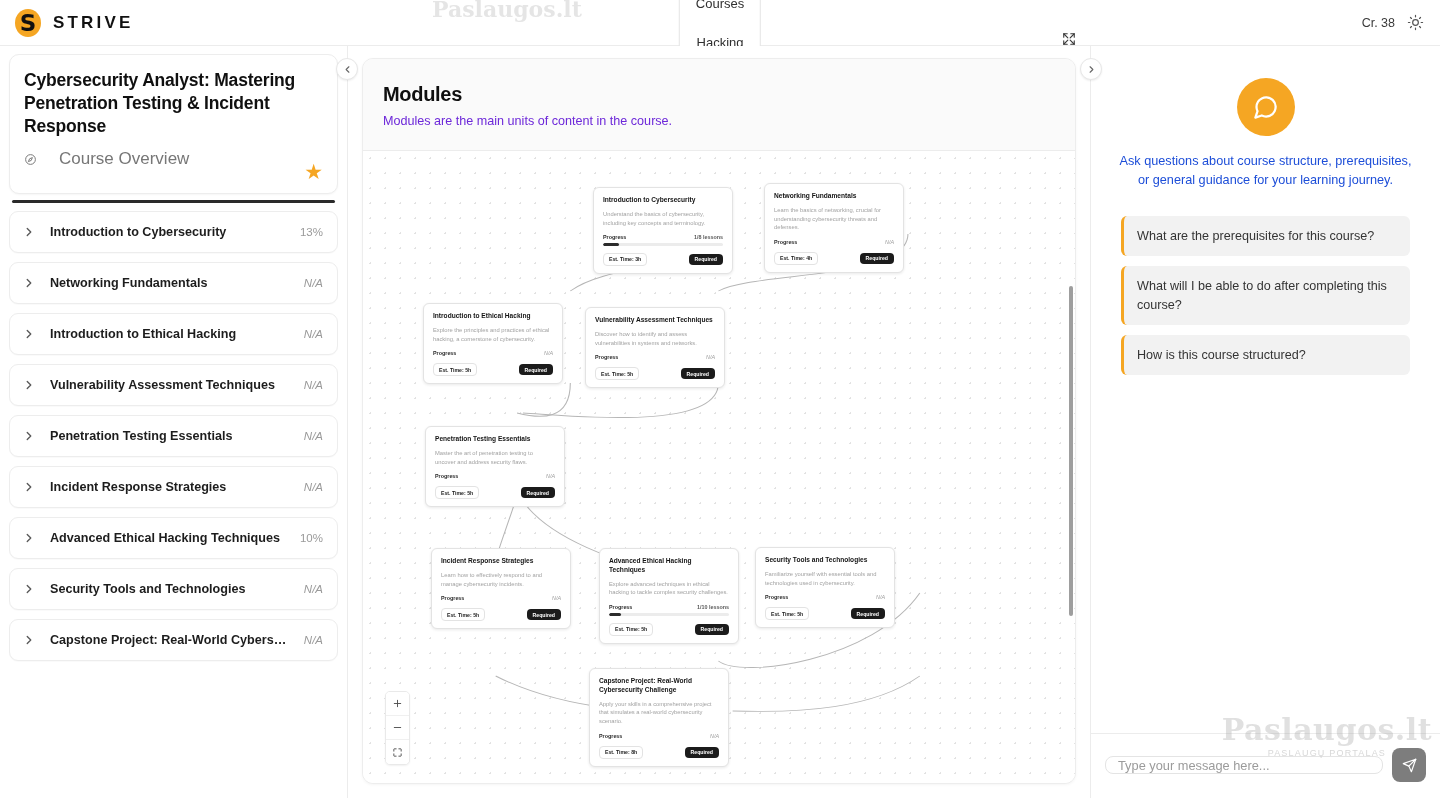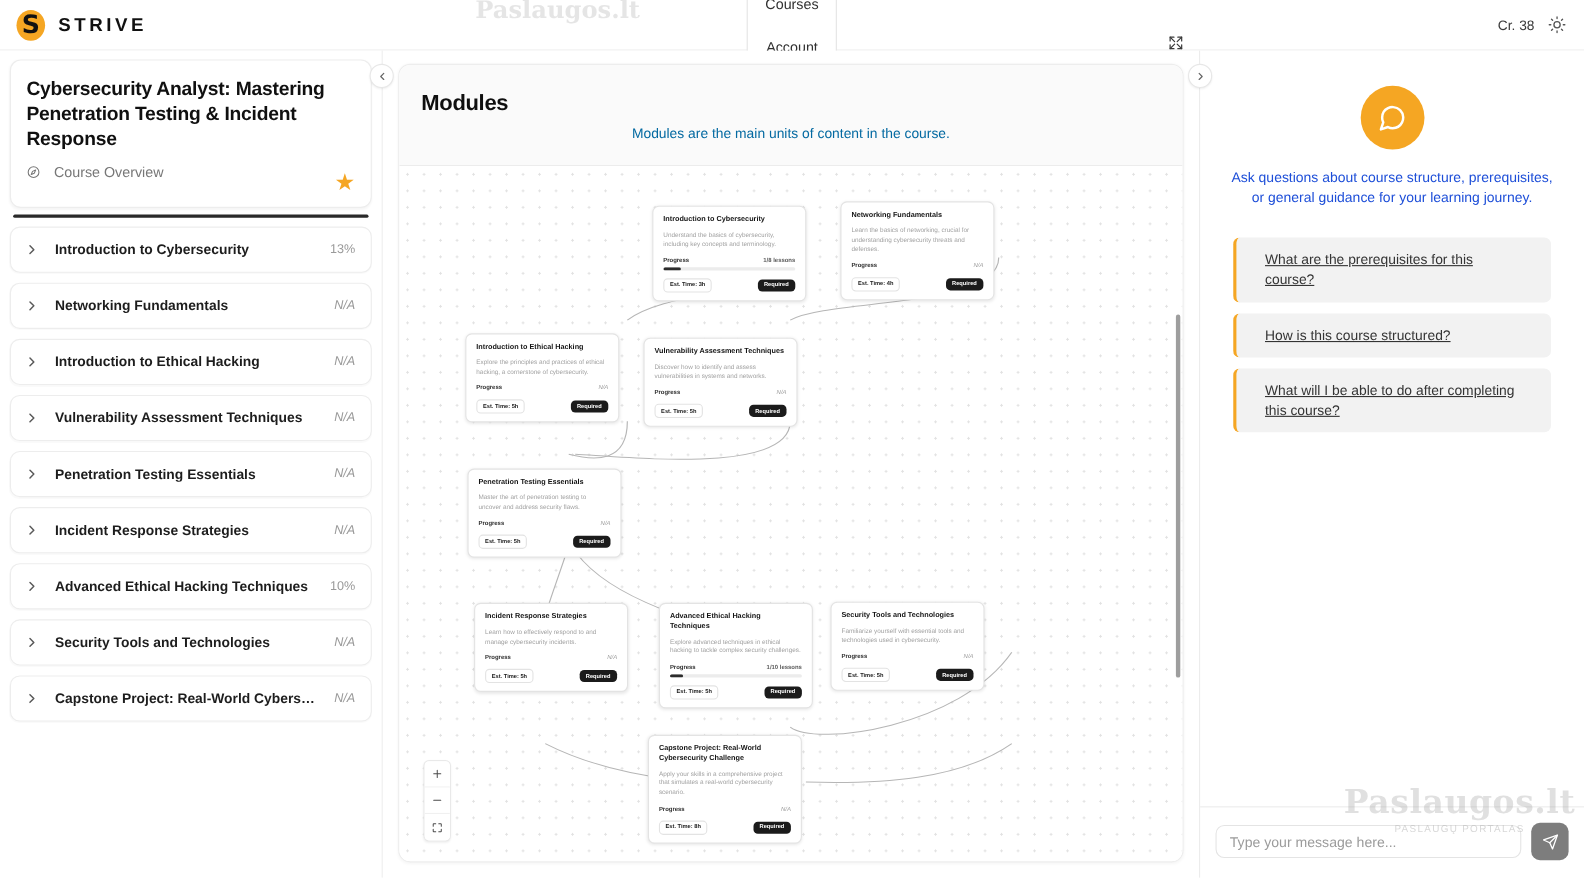--- a/index.html
+++ b/index.html
@@ -63,22 +63,22 @@
     background: #fff; border: 1px solid #ededed; border-radius: 10px;
     padding: 14px 14px 24px 14px;
     box-shadow: 0 1px 2px rgba(0,0,0,.04);
     position: relative;
   }
   .course-title {
     font-size: 17.5px; font-weight: 700; line-height: 1.32; letter-spacing: -.2px; color: #101010;
     padding-right: 26px;
   }
   .course-meta {
-    margin-top: 11px; display: flex; align-items: center; gap: 12px;
-    font-size: 13px; color: #777;
+    margin-top: 11px; display: flex; align-items: center; gap: 22px;
+    font-size: 17px; color: #777;
   }
   .course-meta svg { width: 13px; height: 13px; }
   .star {
     position: absolute; right: 14px; bottom: 11px;
     font-size: 21px; color: #F5A623; line-height: 1;
   }
   .course-underline {
     height: 3px; background: #2a2a2a; border-radius: 2px;
     margin: 6px 12px 0 12px;
   }
@@ -125,21 +125,21 @@
   .panel {
     flex: 1; display: flex; flex-direction: column; min-height: 0;
     border: 1px solid #ededed; border-radius: 11px; overflow: hidden;
     background: #fff; box-shadow: 0 1px 3px rgba(0,0,0,.045);
   }
   .panel-head {
     padding: 24px 20px 22px 20px; background: #fafafa;
     border-bottom: 1px solid #ececec; position: relative;
   }
   .panel-title { font-size: 20px; font-weight: 700; letter-spacing: -.3px; color: #0f0f0f; }
-  .panel-sub { margin-top: 8px; font-size: 12.6px; color: #0369a1; text-align: center; }
+  .panel-sub { margin-top: 8px; font-size: 12.6px; color: #6d28d9; }
   .expand-btn {
     position: absolute; top: -18px; right: 10px;
     width: 22px; height: 22px; display: flex; align-items: center; justify-content: center;
     cursor: pointer;
   }
   .expand-btn svg { width: 14px; height: 14px; color: #3a3a3a; }
 
   .canvas {
     flex: 1; position: relative; min-height: 0; overflow: hidden;
     background-color: #fff;
@@ -221,30 +221,30 @@
   }
   .brandchip {
     display: inline-block; background: #F5A623; color: #fff; border-radius: 6px;
     padding: 1px 9px 2px 9px; font-size: 16px; font-weight: 500; vertical-align: 1px;
   }
   .chat-desc { margin-top: 16px; font-size: 12.7px; color: #1d4ed8; line-height: 1.5; }
 
   .suggestions { padding: 26px 30px 0 30px; display: flex; flex-direction: column; gap: 10px; }
   .suggest {
     background: #f2f2f2; border-left: 3px solid #F5A623; border-radius: 6px;
-    padding: 11px 26px; font-size: 12.6px; color: #343434; line-height: 1.45; cursor: pointer; text-decoration: underline;
+    padding: 11px 13px; font-size: 12.6px; color: #343434; line-height: 1.45; cursor: pointer;
   }
 
   .chat-input-wrap {
     margin-top: auto; border-top: 1px solid #ececec;
     padding: 14px 14px 16px 14px; display: flex; align-items: center; gap: 9px;
     position: relative;
   }
   .chat-input {
-    flex: 1; height: 30px; border: 1px solid #e4e4e4; border-radius: 8px;
+    flex: 1; height: 18px; border: 1px solid #e4e4e4; border-radius: 8px;
     padding: 0 12px; font-size: 12.8px; color: #a21caf; background: #fff;
     font-family: "Liberation Sans", sans-serif; outline: none;
   }
   .chat-input::placeholder { color: #9b9b9b; }
   .send-btn {
     width: 34px; height: 34px; border-radius: 8px; background: #7d7d7d;
     border: none; display: flex; align-items: center; justify-content: center; cursor: pointer;
   }
   .send-btn svg { width: 15px; height: 15px; color: #fff; }
 
@@ -276,21 +276,21 @@
     <div class="brand">
       <span class="brand-logo">
         <span class="disc"></span>
         <span class="s">S</span>
       </span>
       <span class="brand-name">STRIVE</span>
     </div>
 
     <div class="navpill">
       <a href="#">Courses</a>
-      <a href="#">Account</a>
+      <a href="#">Hacking</a>
     </div>
 
     <div class="topright">
       <span class="credits">Cr. 38</span>
       <span style="display:flex;cursor:pointer">
         <svg class="sun-icon" viewBox="0 0 24 24" fill="none" stroke="currentColor" stroke-width="1.7" stroke-linecap="round">
           <circle cx="12" cy="12" r="4"></circle>
           <path d="M12 2v2M12 20v2M4.9 4.9l1.4 1.4M17.7 17.7l1.4 1.4M2 12h2M20 12h2M4.9 19.1l1.4-1.4M17.7 6.3l1.4-1.4"></path>
         </svg>
       </span>
@@ -592,22 +592,22 @@
           <svg viewBox="0 0 24 24" fill="none" stroke="currentColor" stroke-width="2" stroke-linecap="round" stroke-linejoin="round">
             <path d="M21 11.5a8.38 8.38 0 0 1-.9 3.8 8.5 8.5 0 0 1-7.6 4.7 8.38 8.38 0 0 1-3.8-.9L3 21l1.9-5.7a8.38 8.38 0 0 1-.9-3.8 8.5 8.5 0 0 1 4.7-7.6 8.38 8.38 0 0 1 3.8-.9h.5a8.48 8.48 0 0 1 8 8v.5z"></path>
           </svg>
         </div>
         <div class="chat-desc">Ask questions about course structure, prerequisites, or general guidance for your learning journey.</div>
       </div>
 
       <div class="suggestions">
 
       <div class="suggest">What are the prerequisites for this course?</div>
+          <div class="suggest">What will I be able to do after completing this course?</div>
           <div class="suggest">How is this course structured?</div>
-          <div class="suggest">What will I be able to do after completing this course?</div>
         </div>
 
       <div class="watermark">
         <div class="wm-main">Paslaugos.lt</div>
         <div class="wm-sub">PASLAUGŲ PORTALAS</div>
       </div>
 
       <div class="chat-input-wrap">
         <input class="chat-input" type="text" placeholder="Type your message here..." style="">
         <button class="send-btn">

